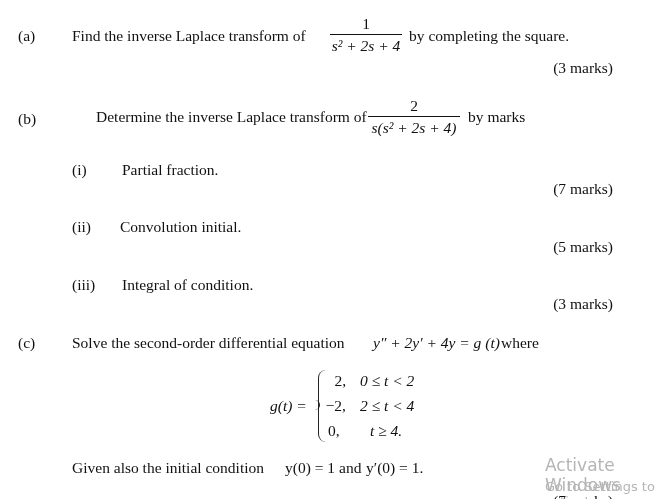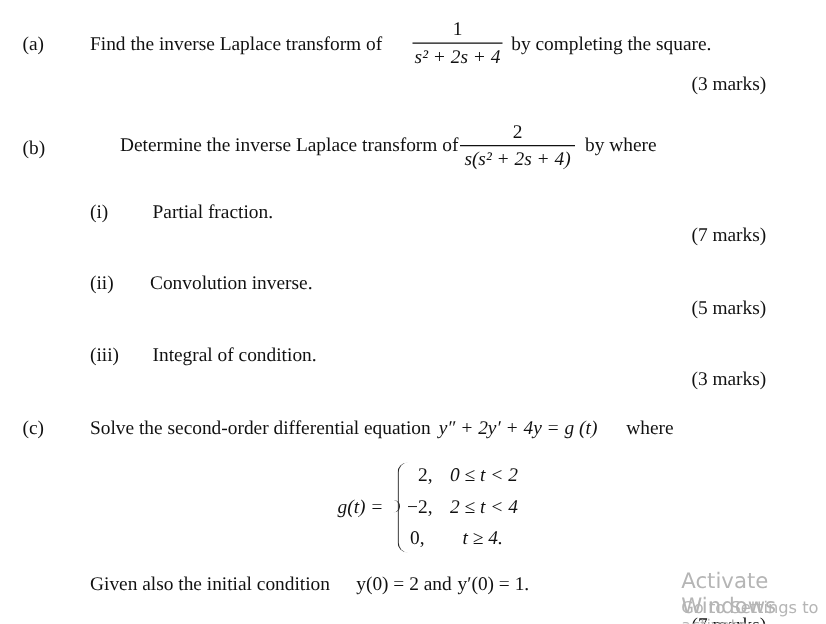--- a/index.html
+++ b/index.html
@@ -43,50 +43,50 @@
 <div class="abs" style="left:409px; top:27px;">by completing the square.</div>
 <div class="marks" style="top:59px;">(3 marks)</div>
 
 <div class="abs" style="left:18px; top:110px;">(b)</div>
 <div class="abs" style="left:72px; top:108px;margin-left:24px;">Determine the inverse Laplace transform of</div>
 <div class="frac math" style="left:368px; top:97px; width:92px;">
   <span class="num">2</span>
   <span class="bar"></span>
   <span class="den it">s(s² + 2s + 4)</span>
 </div>
-<div class="abs" style="left:468px; top:108px;">by where</div>
+<div class="abs" style="left:468px; top:108px;">by marks</div>
 
 <div class="abs" style="left:72px; top:161px;">(i)</div>
 <div class="abs" style="left:122px; top:161px;">Partial fraction.</div>
 <div class="marks" style="top:180px;">(7 marks)</div>
 
 <div class="abs" style="left:72px; top:218px;">(ii)</div>
-<div class="abs" style="left:120px; top:218px;">Convolution inverse.</div>
+<div class="abs" style="left:120px; top:218px;">Convolution initial.</div>
 <div class="marks" style="top:238px;">(5 marks)</div>
 
 <div class="abs" style="left:72px; top:276px;">(iii)</div>
 <div class="abs" style="left:122px; top:276px;">Integral of condition.</div>
 <div class="marks" style="top:295px;">(3 marks)</div>
 
 <div class="abs" style="left:18px; top:334px;">(c)</div>
 <div class="abs" style="left:72px; top:334px;">Solve the second-order differential equation</div>
-<div class="abs math it" style="left:351px; top:334px;">y″ + 2y′ + 4y = g (t)</div>
+<div class="abs math it" style="left:373px; top:334px;">y″ + 2y′ + 4y = g (t)</div>
 <div class="abs" style="left:501px; top:334px;">where</div>
 
 <div class="abs math it" style="left:270px; top:397px;">g(t) =</div>
 <div class="brace"></div>
 <div class="brace-tip"></div>
 
 <div class="abs math" style="left:326px; top:372px; width:20px; text-align:right;">2,</div>
 <div class="abs math it" style="left:360px; top:372px;">0 ≤ t &lt; 2</div>
 <div class="abs math" style="left:320px; top:397px; width:26px; text-align:right;">−2,</div>
 <div class="abs math it" style="left:360px; top:397px;">2 ≤ t &lt; 4</div>
 <div class="abs math" style="left:326px; top:422px; width:20px; text-align:left; padding-left:2px;">0,</div>
 <div class="abs math it" style="left:370px; top:422px;">t ≥ 4.</div>
 
 <div class="abs" style="left:72px; top:459px;">Given also the initial condition</div>
-<div class="abs math" style="left:285px; top:459px;">y(0) = 2</div>
+<div class="abs math" style="left:285px; top:459px;">y(0) = 1</div>
 <div class="abs" style="left:339px; top:459px;">and</div>
 <div class="abs math" style="left:366px; top:459px;">y′(0) = 1.</div>
 <div class="marks" style="top:492px;">(7 marks)</div>
 
 <div class="watermark" style="left:545px; top:455px; font-size:17px;">Activate Windows</div>
 <div class="watermark" style="left:545px; top:479px; font-size:13px;">Go to Settings to activate Windows.</div>
 
 </body></html>

